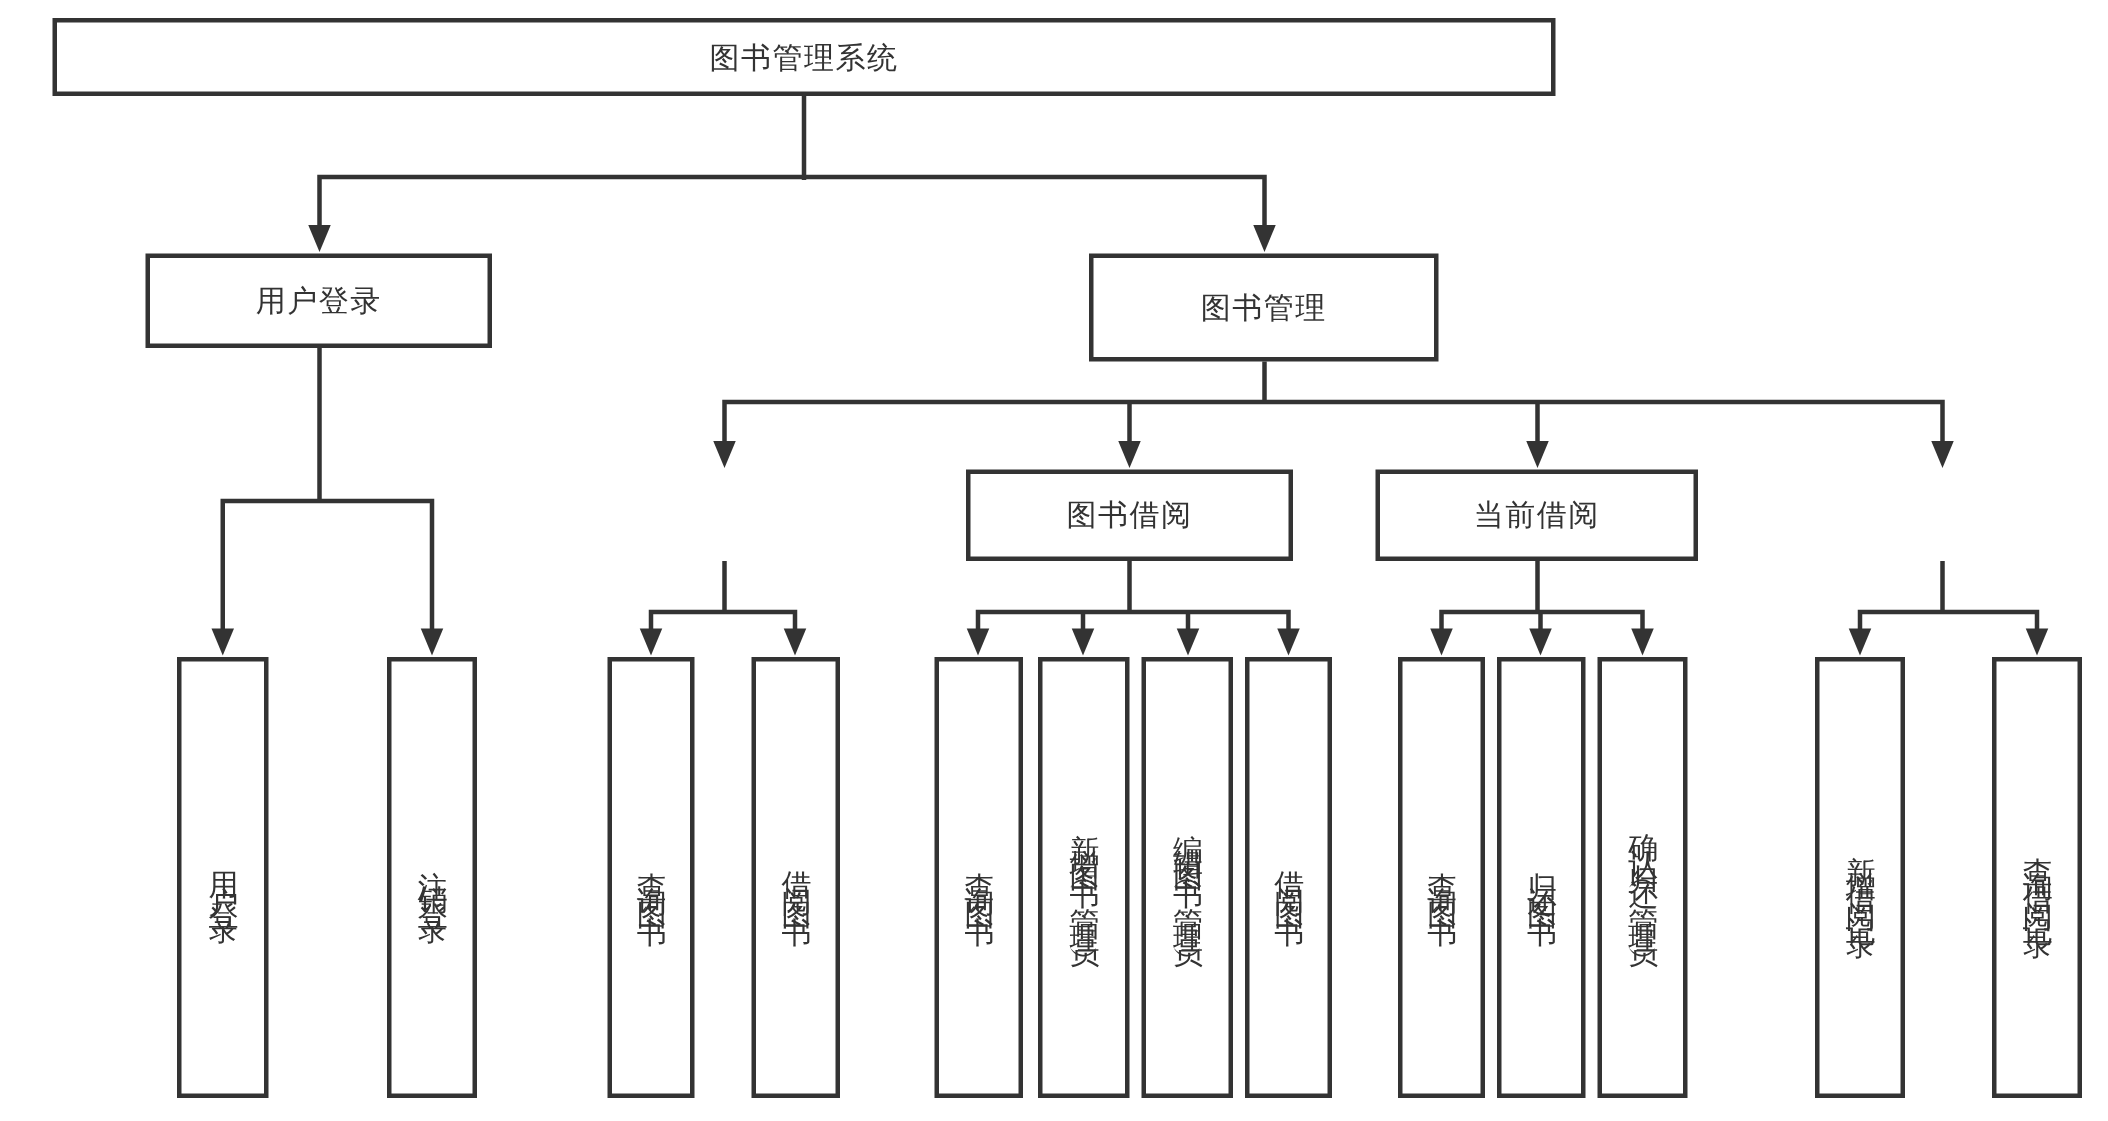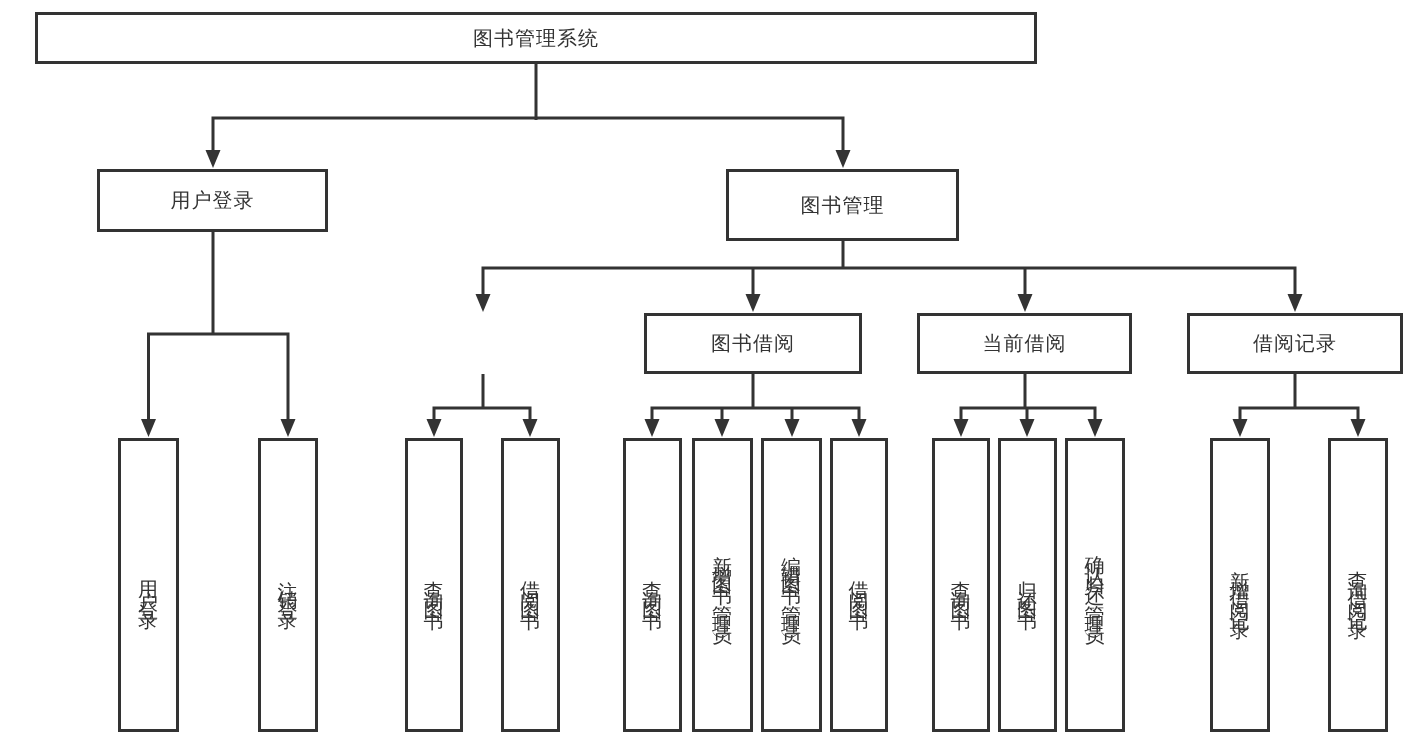--- a/index.html
+++ b/index.html
@@ -100,23 +100,20 @@
   <div class="box hbox" style="left:711px;top:169px;width:233px;height:72px">
     <span>图书管理</span>
   </div>
 
   <div class="box hbox" style="left:629px;top:313px;width:218px;height:61px">
     <span>图书借阅</span>
   </div>
   <div class="box hbox" style="left:902px;top:313px;width:215px;height:61px">
     <span>当前借阅</span>
   </div>
-  <div class="box hbox" style="left:1172px;top:313px;width:216px;height:61px">
-    <span>借阅记录</span>
-  </div>
 
   <div class="box vbox" style="left:103px;top:438px;width:61px;height:294px">
     <span>用户登录</span>
   </div>
   <div class="box vbox" style="left:243px;top:438px;width:60px;height:294px">
     <span>注销登录</span>
   </div>
 
   <div class="box vbox" style="left:390px;top:438px;width:58px;height:294px">
     <span>查询图书</span>

